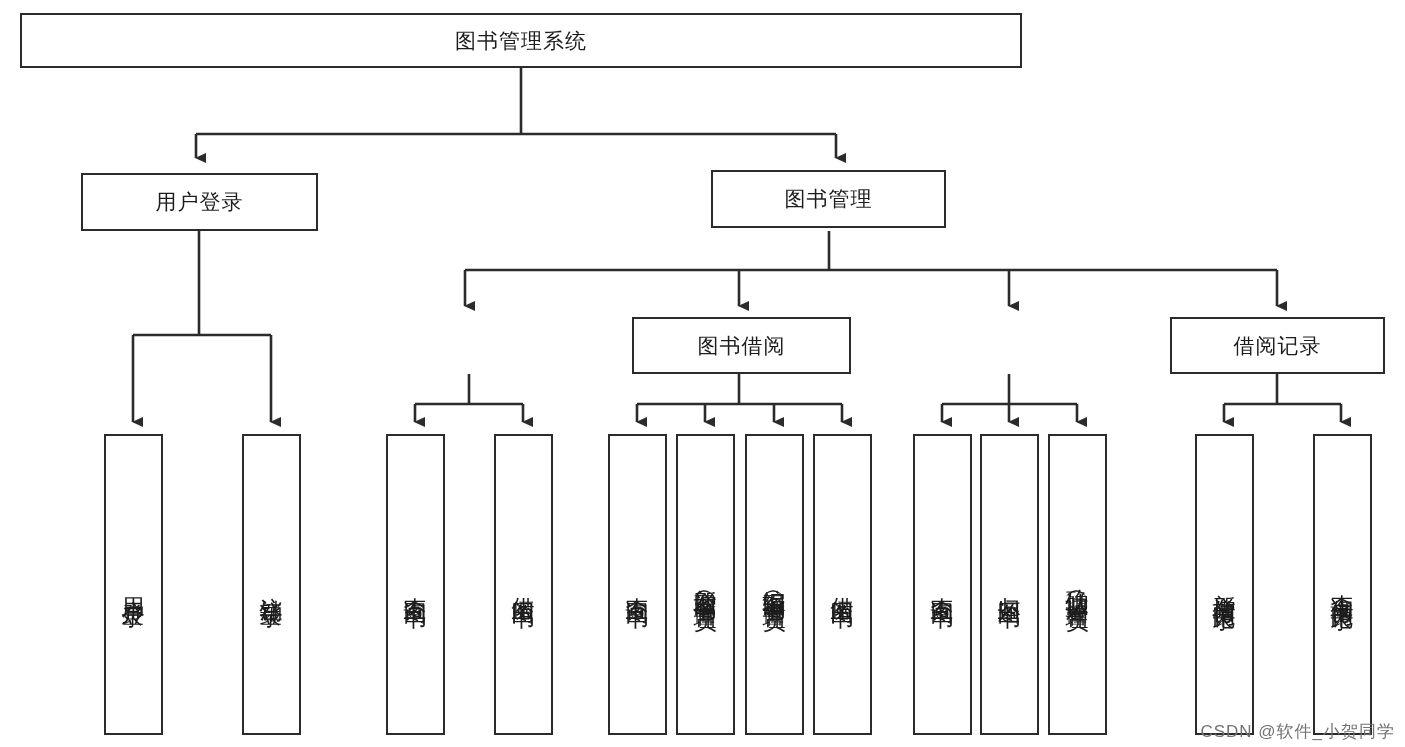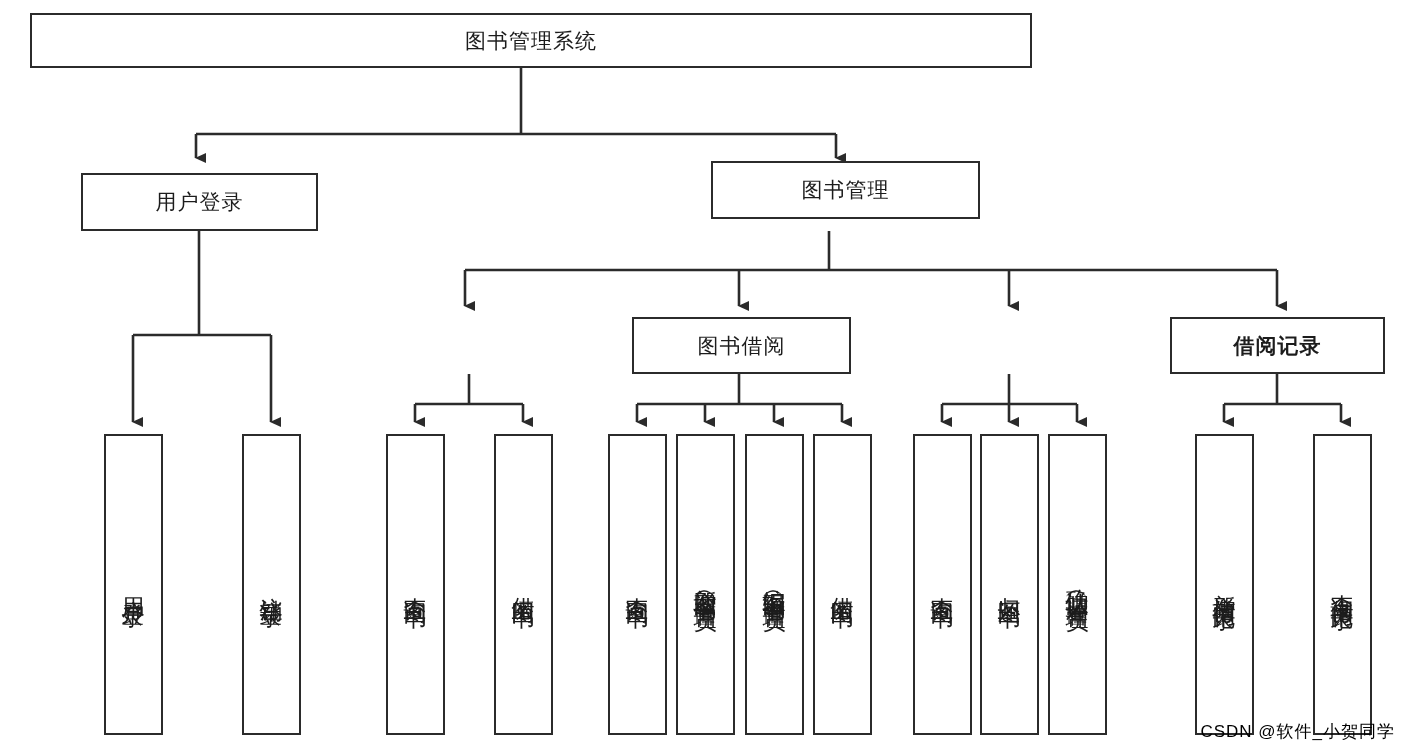--- a/index.html
+++ b/index.html
@@ -5,22 +5,22 @@
   html,body{margin:0;padding:0;background:#ffffff;}
   body{width:1405px;height:747px;font-family:"Liberation Sans","DejaVu Sans",sans-serif;}
   #stage{position:relative;width:1405px;height:747px;overflow:hidden;background:#fff;}
   svg#wires{position:absolute;left:0;top:0;width:1405px;height:747px;}
   .node{position:absolute;box-sizing:border-box;background:#ffffff;border:2px solid #2b2b2b;
         display:flex;align-items:center;justify-content:center;color:#1c1c1c;}
   .node.h{font-size:21px;letter-spacing:1px;}
   .node.v{writing-mode:vertical-rl;text-orientation:upright;font-size:23px;letter-spacing:3px;
           line-height:1.05;padding:6px 0;}
   .node.v .vt{writing-mode:vertical-rl;text-orientation:upright;display:block;}
-  .title{font-size:22px;margin-left:10px;}
-  .wm{position:absolute;right:10px;bottom:4px;font-size:17px;color:#000000;letter-spacing:1px;
+  .title{font-size:22px;}
+  .wm{position:absolute;right:10px;bottom:4px;font-size:17px;color:#737373;letter-spacing:1px;
       white-space:nowrap;}
 </style>
 </head>
 <body>
 
 <div id="stage">
 
   <svg id="wires" viewBox="0 0 1405 747" xmlns="http://www.w3.org/2000/svg">
     <defs>
       <marker id="ah" markerWidth="10" markerHeight="11" refX="5" refY="10" orient="auto" markerUnits="userSpaceOnUse">
@@ -72,28 +72,28 @@
     </g>
   </svg>
 
   <div class="node h title" style="left:20px;top:13px;width:1002px;height:55px;">
     <span>图书管理系统</span>
   </div>
 
   <div class="node h" style="left:81px;top:173px;width:237px;height:58px;">
     <span>用户登录</span>
   </div>
-  <div class="node h" style="left:711px;top:161px;width:269px;height:58px;">
+  <div class="node h" style="left:711px;top:170px;width:235px;height:58px;">
     <span>图书管理</span>
   </div>
 
   <div class="node h" style="left:632px;top:317px;width:219px;height:57px;">
     <span>图书借阅</span>
   </div>
-  <div class="node h" style="left:1170px;top:317px;width:215px;height:57px;font-weight:bold;">
+  <div class="node h" style="left:1170px;top:317px;width:215px;height:57px;">
     <span>借阅记录</span>
   </div>
 
   <div class="node v" style="left:104px;top:434px;width:59px;height:301px;">
     <span class="vt">用户登录</span>
   </div>
   <div class="node v" style="left:242px;top:434px;width:59px;height:301px;">
     <span class="vt">注销登录</span>
   </div>
 

